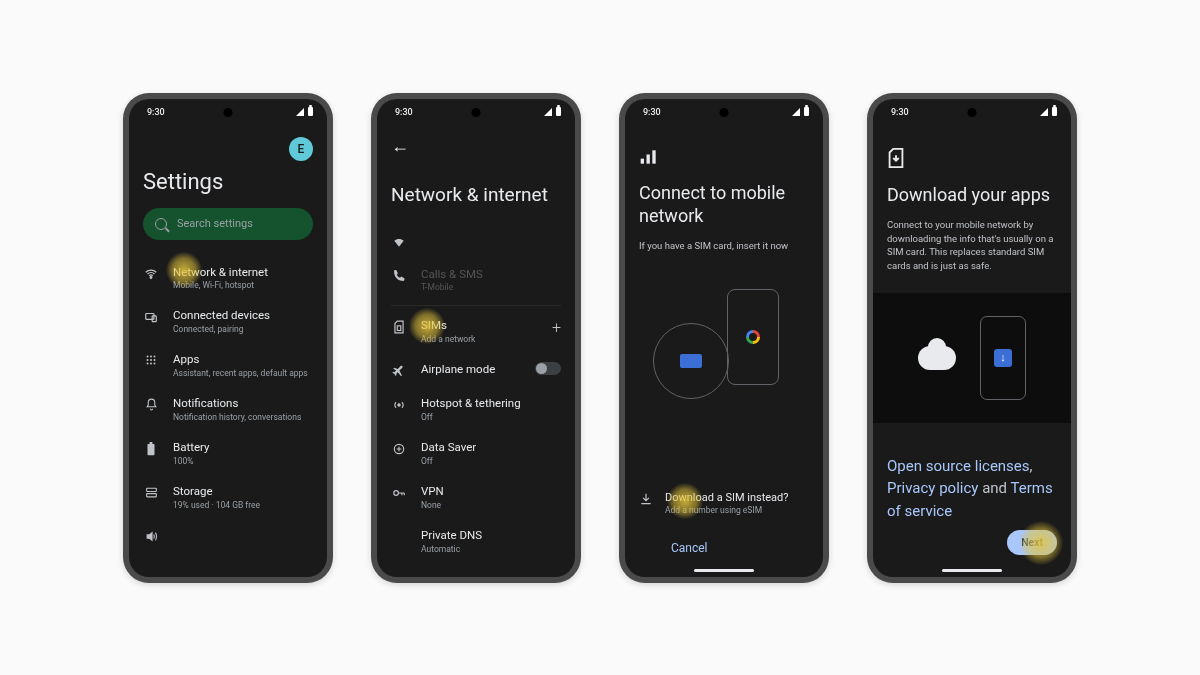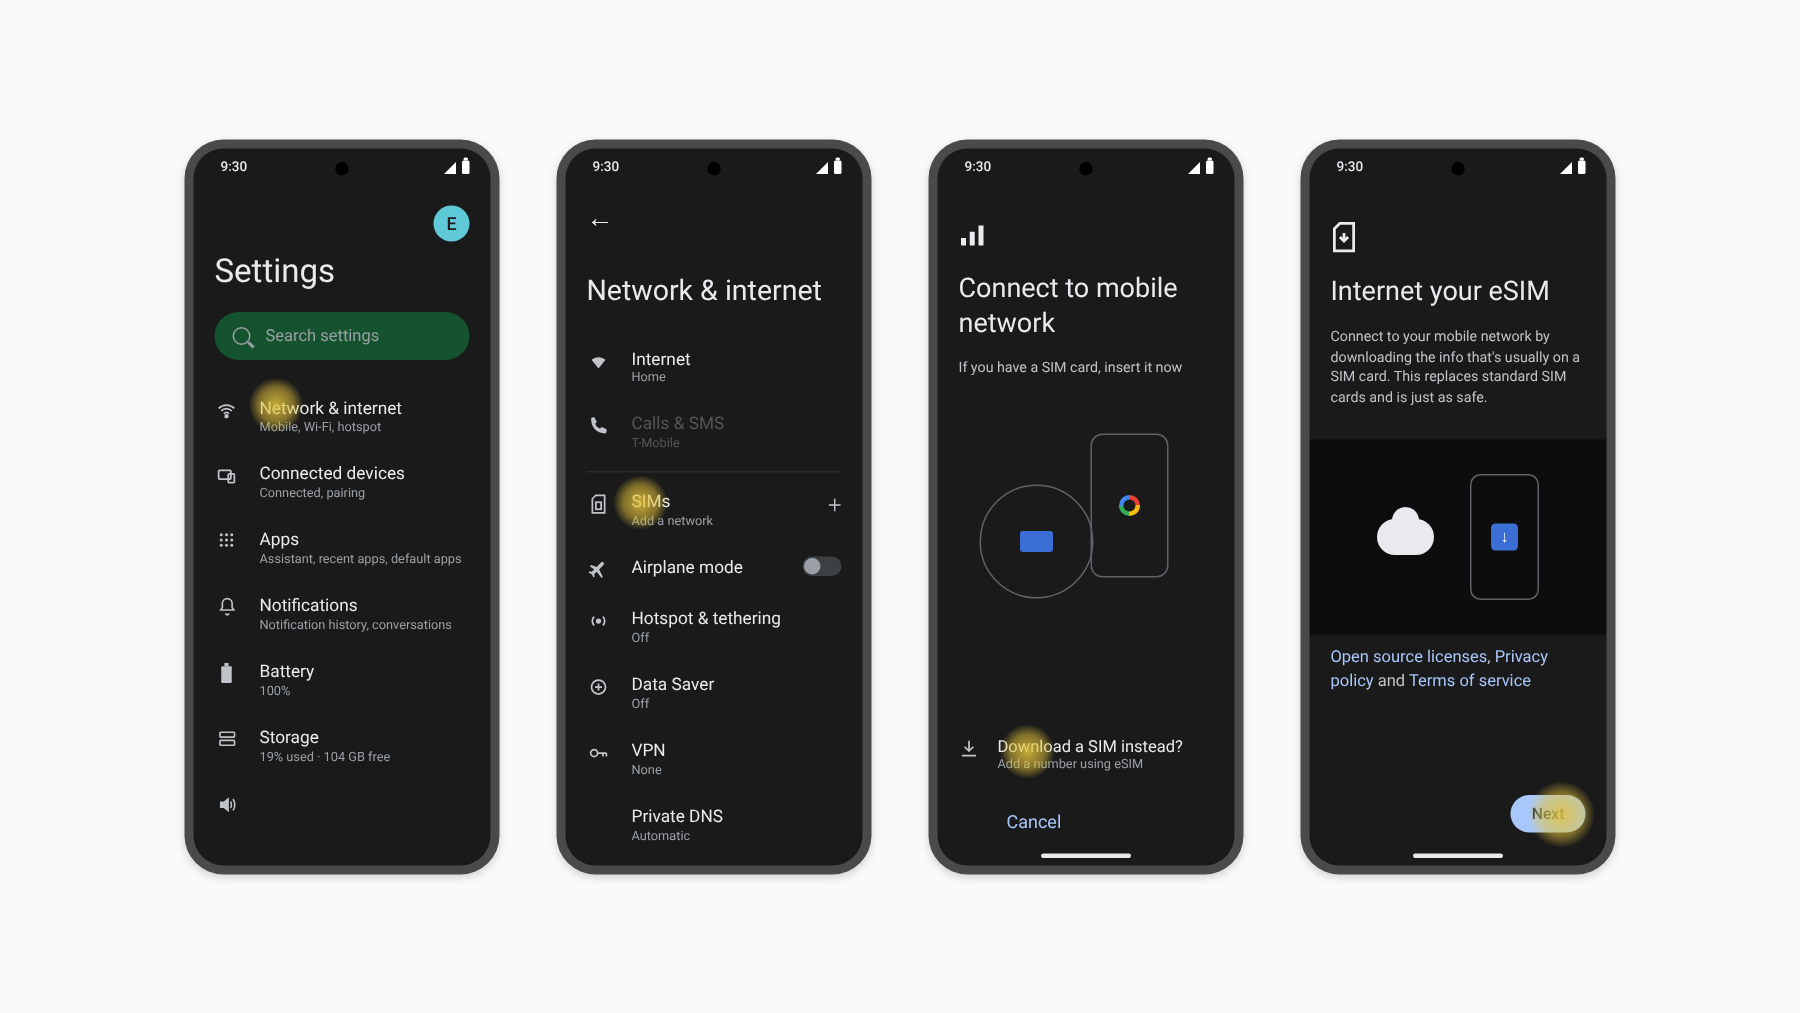--- a/index.html
+++ b/index.html
@@ -111,21 +111,21 @@
   }
   .dl-ic{width:14px;flex:none;color:#c0c3c8;padding-top:1px;}
   .dl-txt .lbl{font-size:11px;color:#e8eaed;}
   .dl-txt .sub{font-size:8.5px;color:#9aa0a6;margin-top:1px;}
   .home-bar{position:absolute;bottom:5px;left:50%;transform:translateX(-50%);width:60px;height:3px;background:#e8eaed;border-radius:2px;}
   .illus2{margin:20px -14px 0;height:130px;background:#0d0d0d;display:flex;align-items:center;justify-content:center;gap:24px;}
   .cloud{width:38px;height:24px;background:#e8eaed;border-radius:12px;position:relative;}
   .cloud::before{content:"";position:absolute;top:-8px;left:10px;width:18px;height:18px;background:#e8eaed;border-radius:50%;}
   .illus2-phone{width:46px;height:84px;border:1px solid #5f6368;border-radius:7px;display:flex;align-items:center;justify-content:center;}
   .dl-badge{width:18px;height:18px;background:#3b6fd6;border-radius:3px;display:flex;align-items:center;justify-content:center;color:#fff;font-size:11px;}
-  .links{font-size:11px;color:#c0c3c8;margin-top:7px;line-height:1.5;}
+  .links{font-size:15px;color:#c0c3c8;margin-top:32px;line-height:1.5;}
   .links a{color:#a8c7fa;text-decoration:none;}
   svg{display:block;}
 </style>
 </head>
 <body>
 
 <div class="phone">
   <div class="screen">
     <div class="camera-hole"></div>
     <div class="status-bar">
@@ -248,24 +248,20 @@
     <div class="content">
       <div class="back-arrow">←</div>
       <h1 class="title-md">Network &amp; internet</h1>
 
       <div class="row">
         <div class="ic">
             <svg width="14" height="14" viewBox="0 0 24 24" fill="currentColor">
               <path d="M12 20l8-10c-4.5-4-11.5-4-16 0l8 10z"></path>
             </svg>
           </div>
-        <div class="txt">
-            <div class="lbl">Internet</div>
-            <div class="sub">Home</div>
-          </div>
       </div>
       <div class="row dim">
         <div class="ic">
             <svg width="13" height="13" viewBox="0 0 24 24" fill="currentColor">
               <path d="M6 2l3 6-2 2c1 3 3 5 6 6l2-2 6 3v3c0 1-1 2-2 2C9 22 2 15 2 4c0-1 1-2 2-2h2z"></path>
             </svg>
           </div>
         <div class="txt">
             <div class="lbl">Calls &amp; SMS</div>
             <div class="sub">T-Mobile</div>
@@ -408,21 +404,21 @@
       </div>
     </div>
     <div class="content">
       <div class="onboard-head">
         <div class="onboard-icon">
           <svg width="18" height="22" viewBox="0 0 18 24" fill="none" stroke="#e8eaed" stroke-width="2">
               <path d="M2 6l4-4h10v20H2V6z"></path>
               <path d="M9 9v6m-3-3l3 3 3-3"></path>
             </svg>
         </div>
-        <h1 class="title-onboard">Internet your eSIM</h1>
+        <h1 class="title-onboard">Download your apps</h1>
         <p class="body-text">Connect to your mobile network by downloading the info that's usually on a SIM card. This replaces standard SIM cards and is just as safe.</p>
       </div>
       <div class="illus2">
         <div class="cloud"></div>
         <div class="illus2-phone">
             <div class="dl-badge">↓</div>
           </div>
       </div>
       <p class="links">
         <a>Open source licenses</a>, 

